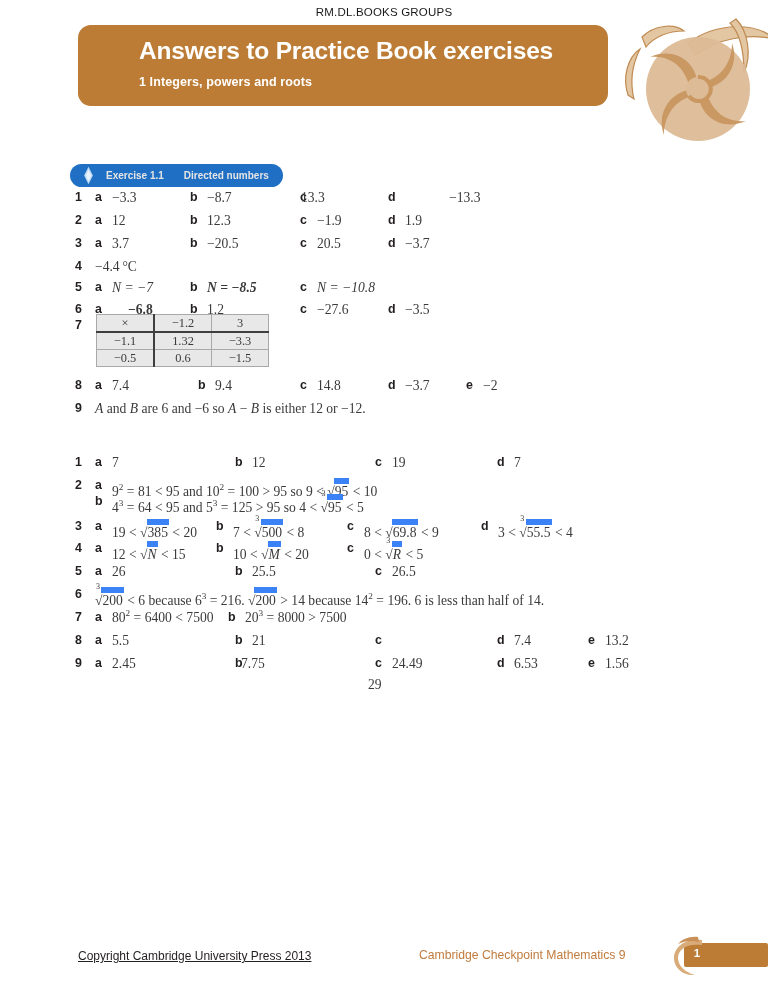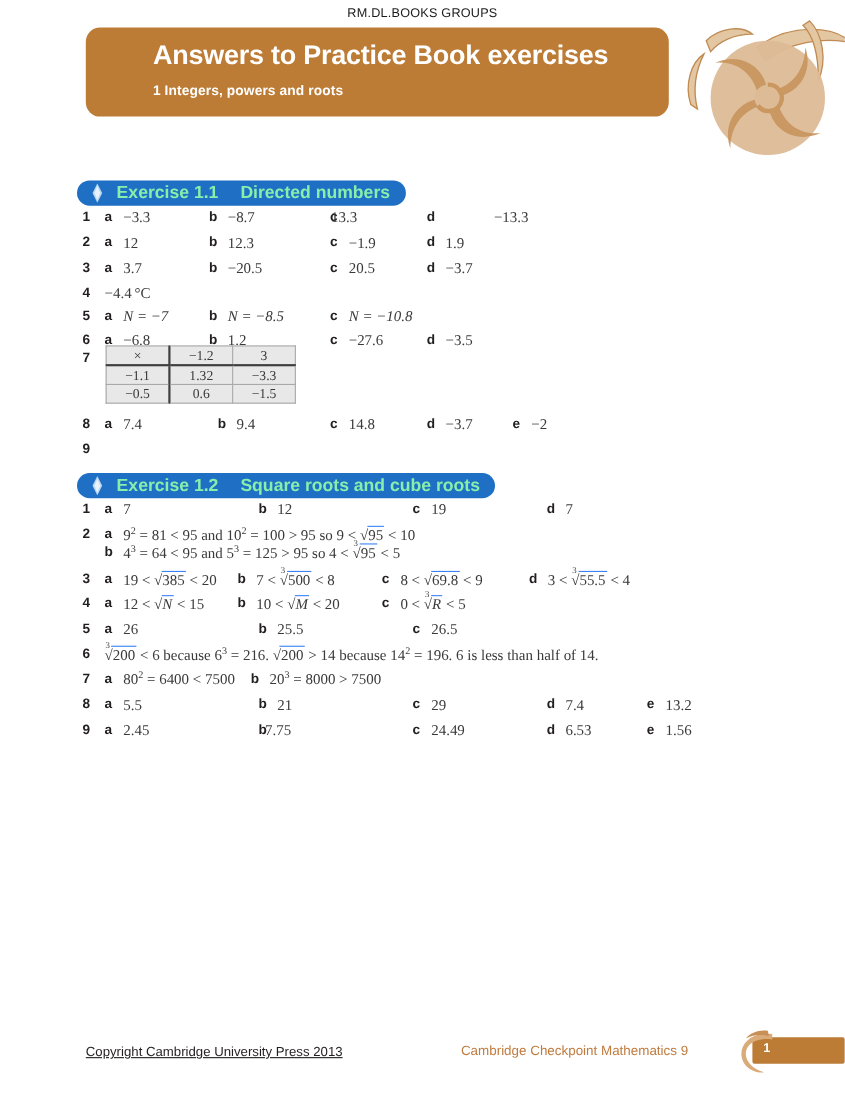--- a/index.html
+++ b/index.html
@@ -80,24 +80,24 @@
     height: 150px;
     pointer-events: none;
   }
 
   
   .ex-head {
     position: absolute;
     height: 23px;
     background: #1f6fc4;
     border-radius: 12px;
-    color: #86efac;
-    font-family: "Liberation Sans", sans-serif;
-    font-weight: bold;
-    font-size: 16px;
+    color: #e5e5e5;
+    font-family: "Liberation Sans", sans-serif;
+    font-weight: bold;
+    font-size: 10px;
     display: flex;
     align-items: center;
     white-space: nowrap;
   }
   .ex-diamond {
     width: 21px;
     height: 21px;
     margin-left: 8px;
     margin-right: 7px;
     flex: 0 0 auto;
@@ -138,21 +138,21 @@
     white-space: nowrap;
   }
   .ital { font-style: italic; }
   sup { font-size: 0.68em; vertical-align: super; line-height: 0; }
 
   
   .rad { display: inline-block; position: relative; white-space: nowrap; }
   .rad .sign { display: inline-block; }
   .rad .rand {
     display: inline-block;
-    border-top: 1px solid #3b82f6;
+    border-top: 6px solid #3b82f6;
     padding: 0 1px 0 1px;
     margin-left: -1px;
     position: relative;
     top: 0px;
   }
   .rad .idx {
     position: absolute;
     left: 1px;
     top: -4px;
     font-size: 8px;
@@ -303,29 +303,29 @@
   <div class="row" style="top:259px;">
     <span class="qnum">4</span>
     <span class="ans" style="left:95px;">−4.4 °C</span>
   </div>
 
   <div class="row" style="top:280px;">
     <span class="qnum">5</span>
     <span class="part" style="left:95px;">a</span>
     <span class="ans ital" style="left:112px;">N = −7</span>
     <span class="part" style="left:190px;">b</span>
-    <span class="ans ital" style="left:207px;">N = −8.5</span>
+    <span class="ans ital" style="left:207px;font-weight:bold;">N = −8.5</span>
     <span class="part" style="left:300px;">c</span>
     <span class="ans ital" style="left:317px;">N = −10.8</span>
   </div>
 
   <div class="row" style="top:302px;">
     <span class="qnum">6</span>
     <span class="part" style="left:95px;">a</span>
-    <span class="ans" style="left:112px;">−6.8</span>
+    <span class="ans" style="left:128px;font-weight:bold;">−6.8</span>
     <span class="part" style="left:190px;">b</span>
     <span class="ans" style="left:207px;">1.2</span>
     <span class="part" style="left:300px;">c</span>
     <span class="ans" style="left:317px;">−27.6</span>
     <span class="part" style="left:388px;">d</span>
     <span class="ans" style="left:405px;">−3.5</span>
   </div>
 
   <div class="row" style="top:318px; height:58px;">
     <span class="qnum">7</span>
@@ -359,30 +359,25 @@
     <span class="part" style="left:300px;">c</span>
     <span class="ans" style="left:317px;">14.8</span>
     <span class="part" style="left:388px;">d</span>
     <span class="ans" style="left:405px;">−3.7</span>
     <span class="part" style="left:466px;">e</span>
     <span class="ans" style="left:483px;">−2</span>
   </div>
 
   <div class="row" style="top:401px;">
     <span class="qnum">9</span>
-  </div>
-
-  <div class="ex-head" style="left:70px; top:430px; padding-right:14px;">
-    <svg class="ex-diamond" viewBox="0 0 24 24">
-      <path d="M12 2 L17 12 L12 22 L7 12 Z" fill="#bcd9f2"></path>
-      <path d="M12 5 L15 12 L12 19 L9 12 Z" fill="#e8f3fc"></path>
-    </svg>
-    <span class="ex-num">Exercise 1.2</span>
-    <span>Square roots and cube roots</span>
-  </div>
+    <span class="ans" style="left:95px;">
+      <span class="ital">A</span> and <span class="ital">B</span> are 6 and −6 so <span class="ital">A</span> − <span class="ital">B</span> is either 12 or −12.
+    </span>
+  </div>
+
 
   <div class="row" style="top:455px;">
     <span class="qnum">1</span>
     <span class="part" style="left:95px;">a</span>
     <span class="ans" style="left:112px;">7</span>
     <span class="part" style="left:235px;">b</span>
     <span class="ans" style="left:252px;">12</span>
     <span class="part" style="left:375px;">c</span>
     <span class="ans" style="left:392px;">19</span>
     <span class="part" style="left:497px;">d</span>
@@ -445,21 +440,21 @@
     <span class="ans" style="left:245px;">20<sup>3</sup> = 8000 &gt; 7500</span>
   </div>
 
   <div class="row" style="top:633px;">
     <span class="qnum">8</span>
     <span class="part" style="left:95px;">a</span>
     <span class="ans" style="left:112px;">5.5</span>
     <span class="part" style="left:235px;">b</span>
     <span class="ans" style="left:252px;">21</span>
     <span class="part" style="left:375px;">c</span>
-    <span class="ans" style="left:392px;">29</span>
+    <span class="ans" style="left:368px;margin-top:44px;">29</span>
     <span class="part" style="left:497px;">d</span>
     <span class="ans" style="left:514px;">7.4</span>
     <span class="part" style="left:588px;">e</span>
     <span class="ans" style="left:605px;">13.2</span>
   </div>
 
   <div class="row" style="top:656px;">
     <span class="qnum">9</span>
     <span class="part" style="left:95px;">a</span>
     <span class="ans" style="left:112px;">2.45</span>

